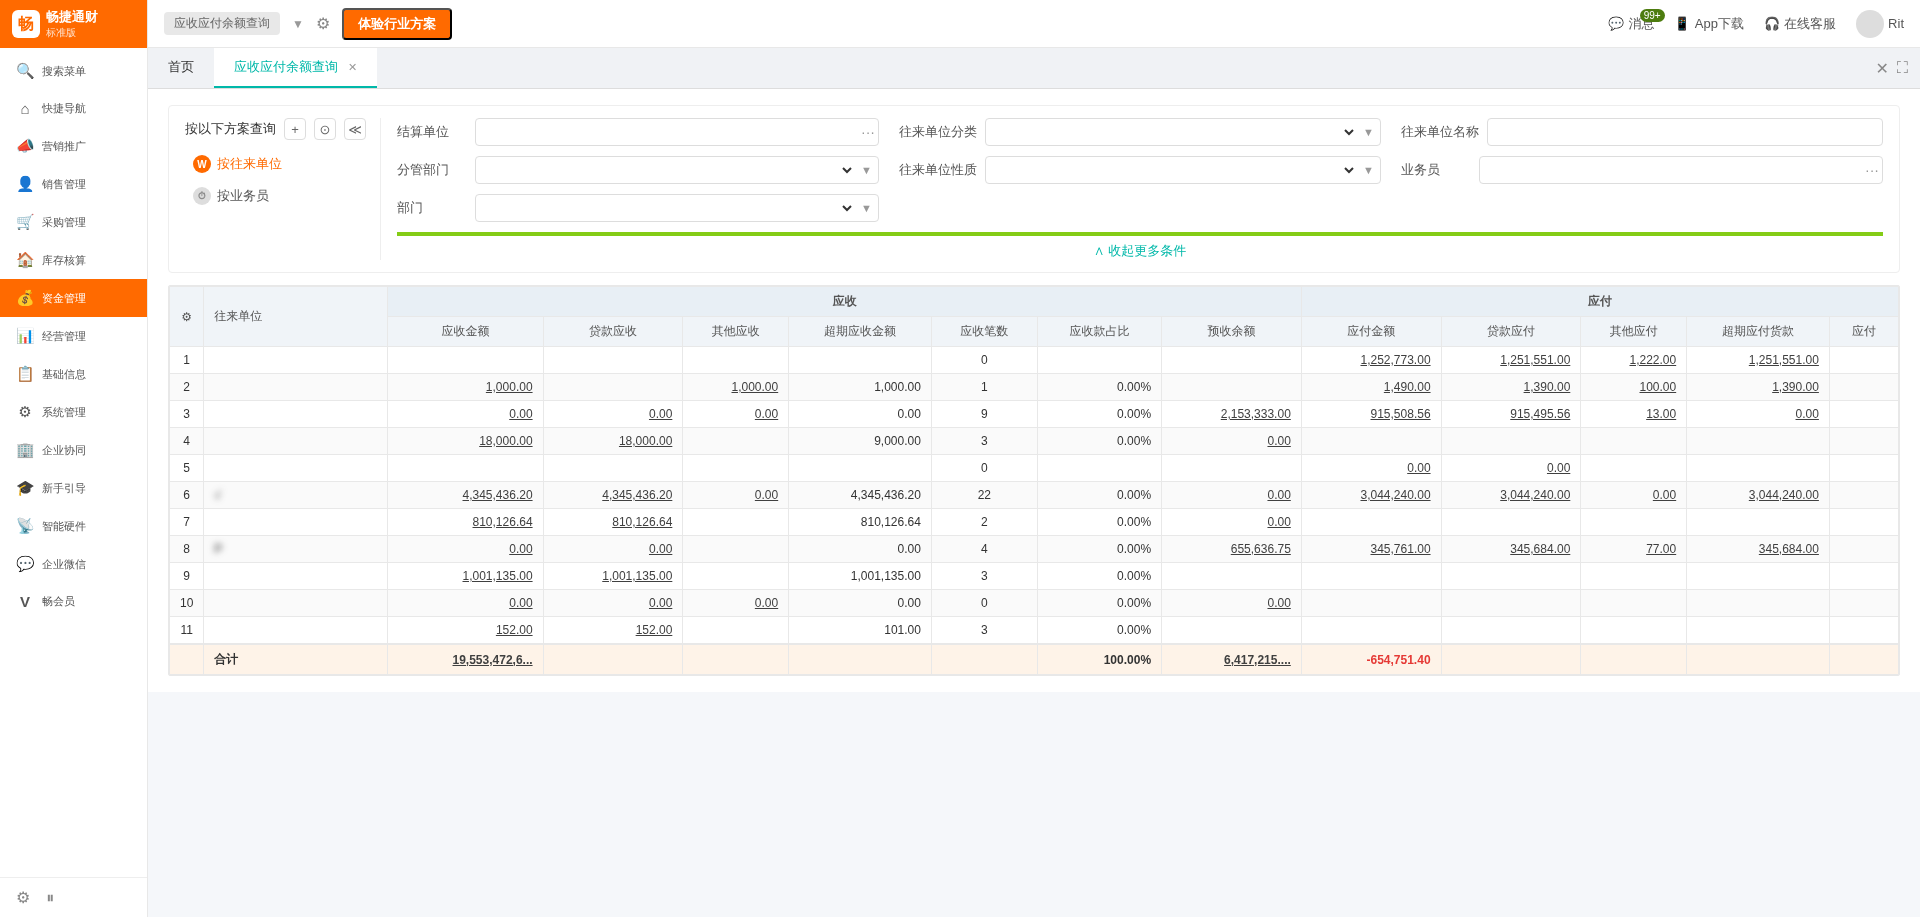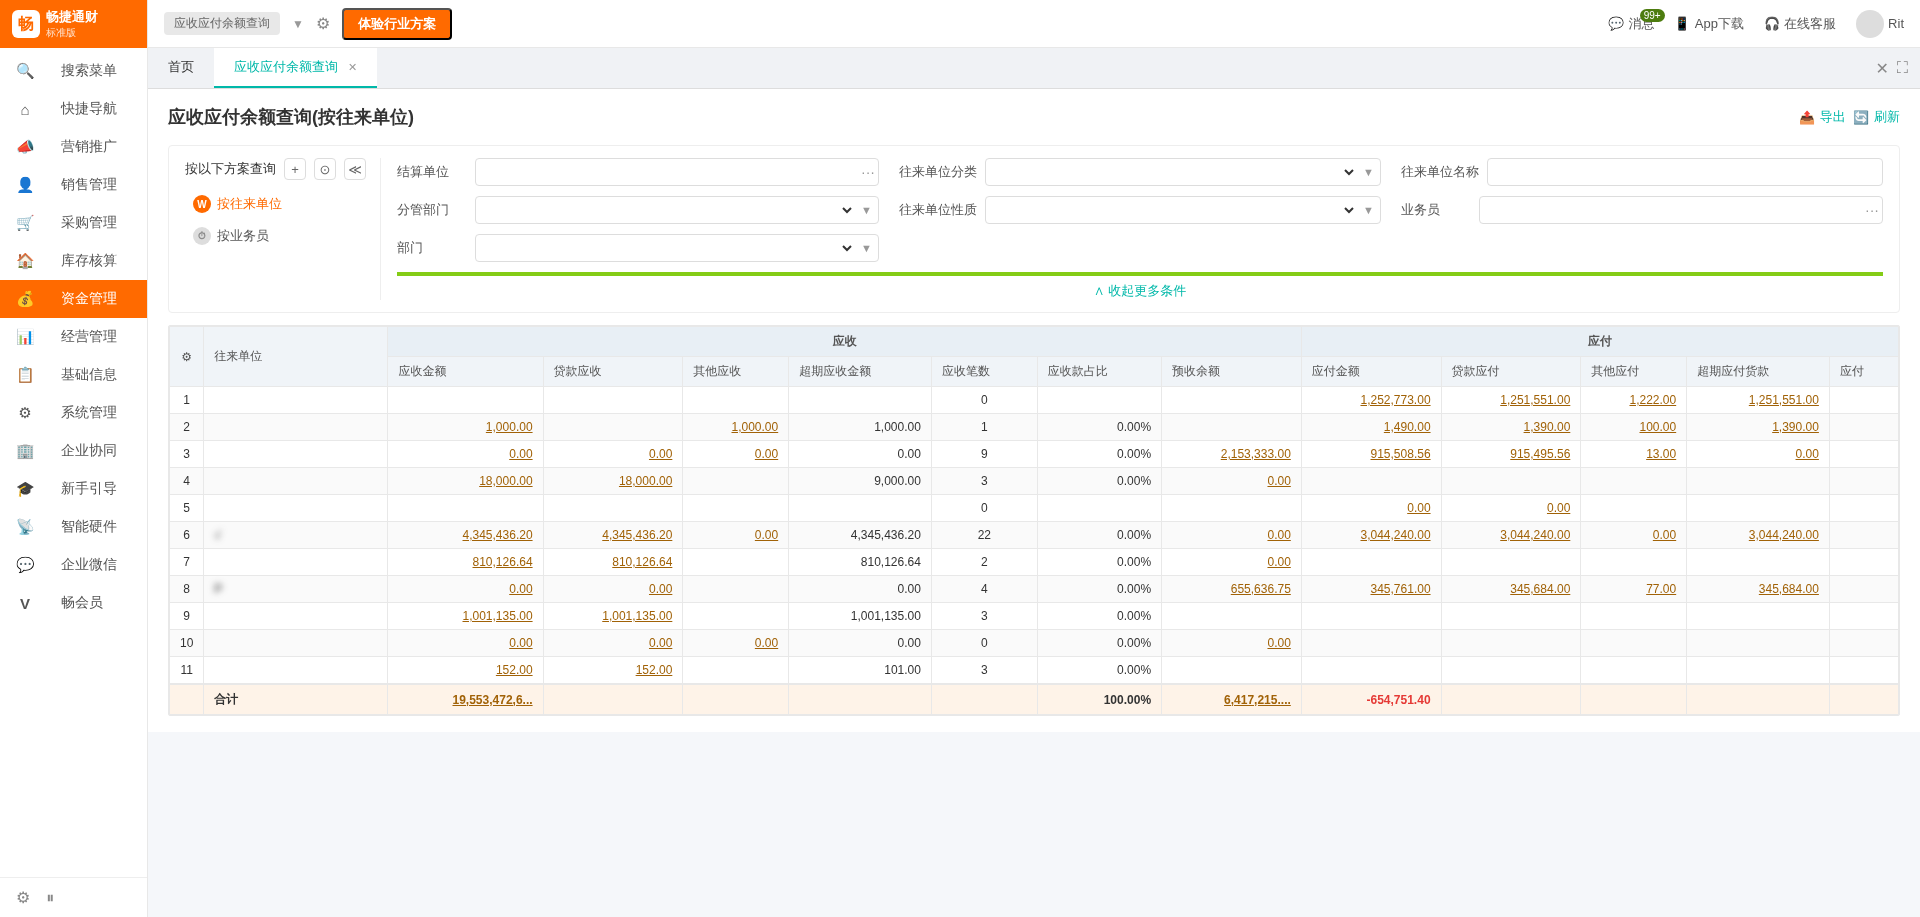--- a/index.html
+++ b/index.html
@@ -18,21 +18,21 @@
     .sidebar-logo-text { color: #fff; font-size: 13px; font-weight: bold; }
     .sidebar-edition { color: rgba(255,255,255,0.8); font-size: 10px; }
     .sidebar-menu { flex: 1; overflow-y: auto; padding: 4px 0; }
     .sidebar-item {
       display: flex; align-items: center; gap: 8px;
       padding: 10px 16px; cursor: pointer; color: #555;
       transition: background 0.2s;
     }
     .sidebar-item.active { background: #ff6a00; color: #fff; border-radius: 0; }
     .sidebar-item-icon { font-size: 15px; width: 18px; text-align: center; }
-    .sidebar-item-label { font-size: 14px; margin-left: 19px; }
+    .sidebar-item-label { font-size: 11px; }
     .sidebar-bottom {
       padding: 10px 16px; display: flex; gap: 16px; border-top: 1px solid #eee; align-items: center;
     }
     .sidebar-bottom-icon { font-size: 16px; cursor: pointer; color: #888; }
 
     
     .topbar {
       position: fixed; left: 148px; top: 0; right: 0; height: 48px;
       background: #fff; border-bottom: 1px solid #e8e8e8;
       display: flex; align-items: center; padding: 0 16px; gap: 12px; z-index: 100;
@@ -119,25 +119,25 @@
       padding: 5px 16px; font-size: 13px; cursor: pointer;
     }
 
     
     .table-container { background: #fff; border: 1px solid #e8e8e8; border-radius: 2px; overflow: hidden; }
     table { width: 100%; border-collapse: collapse; font-size: 12px; }
     table th, table td {
       border: 1px solid #e8e8e8; padding: 6px 10px; text-align: right;
       white-space: nowrap;
     }
-    table th { background: #f0f4f8; color: #555; font-weight: normal; text-align: left; }
+    table th { background: #f0f4f8; color: #555; font-weight: normal; text-align: center; }
     table td.left { text-align: left; }
     table td.center { text-align: center; }
     .th-group { background: #e8eff5; font-weight: bold; text-align: center; }
-    .link-cell { color: #a16207; text-decoration: underline; cursor: pointer; }
+    .link-cell { color: #404040; text-decoration: underline; cursor: pointer; }
     .table-settings-icon { width: 32px; text-align: center; }
     .table-row-odd { background: #fff; }
     .table-row-even { background: #fafafa; }
     .total-row { background: #fef3e8; font-weight: bold; }
     .total-row td { border-top: 2px solid #e8e8e8; }
 
     
     ::-webkit-scrollbar { width: 6px; height: 6px; }
     ::-webkit-scrollbar-thumb { background: #ccc; border-radius: 3px; }
   </style>
@@ -260,33 +260,20 @@
     </div>
     <div class="tab-right">
       <span class="tab-right-icon">✕</span>
       <span class="tab-right-icon">⛶</span>
     </div>
   </div>
 
   <div class="page-content">
     <div class="page-inner">
 
-      <div class="page-header">
-        <div class="page-title">应收应付余额查询(按往来单位)</div>
-        <div class="page-actions">
-          <div class="btn-export">
-            <span>📤</span>
-            <span>导出</span>
-          </div>
-          <div class="btn-refresh">
-            <span>🔄</span>
-            <span>刷新</span>
-          </div>
-        </div>
-      </div>
 
       <div class="filter-area">
         <div style="display:flex;gap:16px;">
 
           <div style="min-width:160px;border-right:1px solid #eee;padding-right:14px;">
             <div style="display:flex;align-items:center;gap:8px;margin-bottom:10px;">
               <span style="font-size:13px;color:#333;">按以下方案查询</span>
               <span class="filter-toolbar-btn">+</span>
               <span class="filter-toolbar-btn">⊙</span>
               <span class="filter-toolbar-btn">≪</span>

